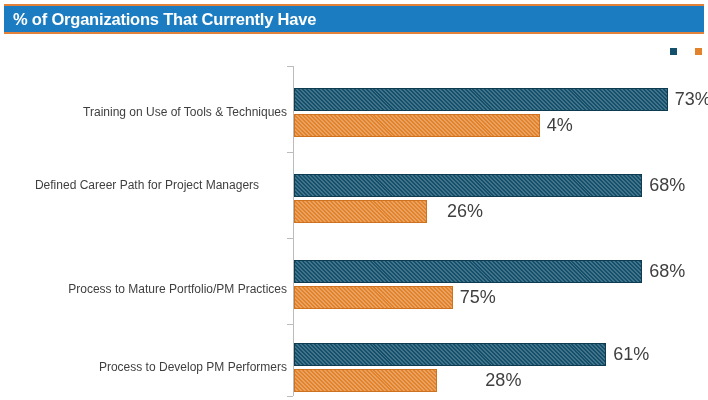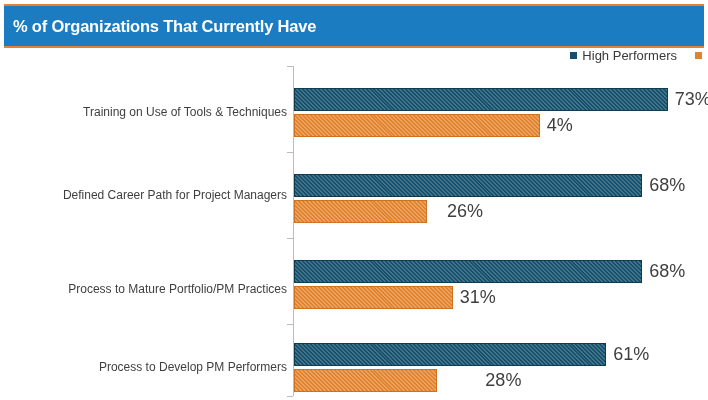--- a/index.html
+++ b/index.html
@@ -14,21 +14,21 @@
     overflow: hidden;
     position: relative;
   }
 
   
   #header-band {
     position: absolute;
     left: 4px;
     top: 4px;
     width: 700px;
-    height: 44px;
+    height: 30px;
     background: #1b7cc2;
     border-top: 2px solid #e2823a;
     border-bottom: 2px solid #e2823a;
     box-sizing: border-box;
     display: flex;
     align-items: center;
   }
   #header-title {
     color: #ffffff;
     font-size: 16.5px;
@@ -151,21 +151,20 @@
 </head>
 <body>
 
 <div id="header-band">
   <span id="header-title">% of Organizations That Currently Have</span>
 </div>
 
 <div id="legend">
   <div class="legend-item">
     <span class="legend-swatch navy"></span>
-    <span class="legend-label">High Performers</span>
   </div>
   <div class="legend-item">
     <span class="legend-swatch orange"></span>
   </div>
 </div>
 
 <div id="plot">
   <div id="axis-line"></div>
   <div id="ticks">
       <div class="axis-tick" style="top: 0px;"></div>
@@ -180,39 +179,39 @@
         <div class="bar-row" style="top: 0px;">
           <div class="bar navy" title="High Performers: 73%" style="width: 373.76px;"></div>
           <span class="bar-value" style="left: 373.76px;">73%</span>
         </div>
         <div class="bar-row" style="top: 26px;">
           <div class="bar orange" title="Low Performers: 48%" style="width: 245.76px;"></div>
           <span class="bar-value" style="left: 245.76px;">4%</span>
         </div>
       </div>
       <div class="bar-group" style="top: 108px;">
-        <div class="cat-label" style="top: 14px;">Defined Career Path for Project Managers</div>
+        <div class="cat-label" style="top: 4px; text-align: center;">Defined Career Path for Project Managers</div>
         <div class="bar-row" style="top: 0px;">
           <div class="bar navy" title="High Performers: 68%" style="width: 348.16px;"></div>
           <span class="bar-value" style="left: 348.16px;">68%</span>
         </div>
         <div class="bar-row" style="top: 26px;">
           <div class="bar orange" title="Low Performers: 26%" style="width: 133.12px;"></div>
           <span class="bar-value" style="left: 146px;">26%</span>
         </div>
       </div>
       <div class="bar-group" style="top: 194px;">
         <div class="cat-label" style="top: 22px;">Process to Mature Portfolio/PM Practices</div>
         <div class="bar-row" style="top: 0px;">
           <div class="bar navy" title="High Performers: 68%" style="width: 348.16px;"></div>
           <span class="bar-value" style="left: 348.16px;">68%</span>
         </div>
         <div class="bar-row" style="top: 26px;">
           <div class="bar orange" title="Low Performers: 31%" style="width: 158.72px;"></div>
-          <span class="bar-value" style="left: 158.72px;">31%</span>
+          <span class="bar-value" style="left: 158.72px;">75%</span>
         </div>
       </div>
       <div class="bar-group" style="top: 277px;">
         <div class="cat-label" style="top: 16.5px;">Process to Develop PM Performers</div>
         <div class="bar-row" style="top: 0px;">
           <div class="bar navy" title="High Performers: 61%" style="width: 312.32px;"></div>
           <span class="bar-value" style="left: 312.32px;">61%</span>
         </div>
         <div class="bar-row" style="top: 26px;">
           <div class="bar orange" title="Low Performers: 28%" style="width: 143.36px;"></div>

